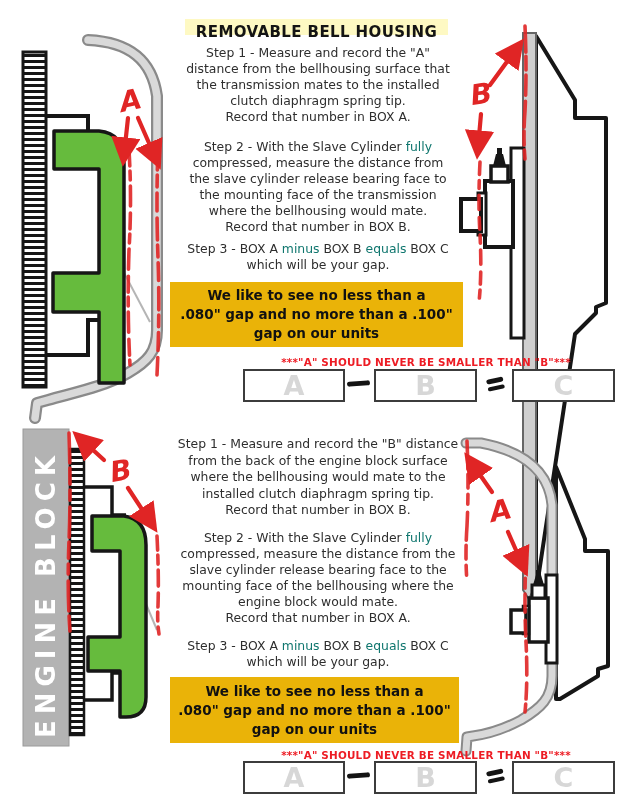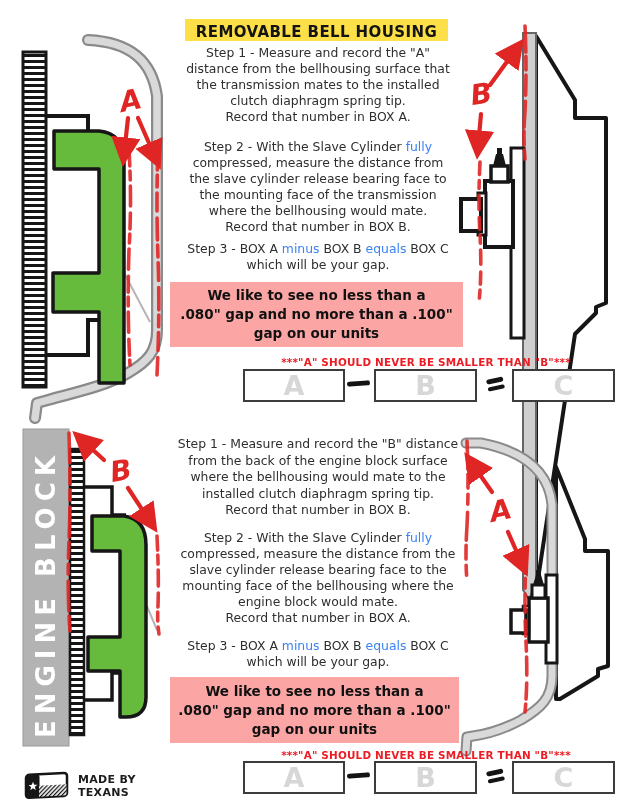--- a/index.html
+++ b/index.html
@@ -1,25 +1,25 @@
 <!DOCTYPE html>
 <html><head>
 <meta charset="utf-8">
 <style>
   html,body{margin:0;padding:0;background:#ffffff;}
   .canvas{position:relative;width:630px;height:810px;background:#ffffff;overflow:hidden;
           font-family:"DejaVu Sans",sans-serif;color:#2d2d2d;}
   svg.layer{position:absolute;left:0;top:0;}
   .abs{position:absolute;}
-  .title-bar{background:#fde047;color:#141414;font-weight:bold;text-align:center;
-             font-size:15px;letter-spacing:.4px;line-height:26px;height:22px;}
+  .title-bar{background:#fef9c3;color:#141414;font-weight:bold;text-align:center;
+             font-size:15px;letter-spacing:.4px;line-height:26px;height:16px;}
   .step{white-space:pre-line;text-align:center;font-weight:normal;font-size:12.4px;
         line-height:15.9px;color:#2e2e2e;margin:0;}
-  .red{color:#3b82f6;}
-  .gap-note{background:#fca5a5;color:#111;font-weight:bold;text-align:center;
+  .red{color:#0f766e;}
+  .gap-note{background:#eab308;color:#111;font-weight:bold;text-align:center;
             font-size:13.5px;line-height:19px;white-space:pre-line;
             display:flex;align-items:center;justify-content:center;}
   .warning{color:#ed1c24;font-weight:bold;font-size:10.4px;letter-spacing:.2px;
            text-align:center;white-space:nowrap;}
   .eqbox{border:2px solid #3c3c3c;background:#fff;display:flex;align-items:center;
          justify-content:center;font-weight:bold;font-size:27px;color:#d7d7d7;}
   .opwrap{display:flex;align-items:center;justify-content:center;}
   .op-minus{display:block;width:23px;height:5px;background:#141414;border-radius:3px;
             transform:rotate(-4deg);}
   .op-eq{display:flex;flex-direction:column;gap:3px;transform:rotate(-12deg);}
@@ -180,32 +180,14 @@
   </div>
   <div class="abs eqbox" style="left:374px;top:761px;width:99px;height:29px;">B</div>
   <div class="abs opwrap" style="left:480px;top:761px;width:30px;height:29px;">
     <span class="op-eq">
         <i></i>
         <i></i>
       </span>
   </div>
   <div class="abs eqbox" style="left:512px;top:761px;width:99px;height:29px;">C</div>
 
-  <div class="abs footer" style="left:24px;top:770px;">
-    <svg width="46" height="32" viewBox="0 0 46 32">
-      <g transform="skewY(-3) translate(1,4)">
-        <rect x="1" y="1" width="41" height="23" rx="3" fill="#ffffff" stroke="#161616" stroke-width="2.5"></rect>
-        <rect x="1.5" y="1.5" width="13" height="22" rx="2" fill="#161616"></rect>
-        <rect x="14" y="12.5" width="27.5" height="11" fill="url(#fh2)"></rect>
-        <path d="M8,8.2 l1.2,3 3.2,.2 -2.5,2 .8,3.1 -2.7,-1.8 -2.7,1.8 .8,-3.1 -2.5,-2 3.2,-.2 Z" fill="#ffffff"></path>
-      </g>
-      <defs>
-        <pattern id="fh2" patternUnits="userSpaceOnUse" width="3" height="3" patternTransform="rotate(45)">
-          <rect width="3" height="3" fill="#ffffff"></rect>
-          <rect width="1.3" height="3" fill="#161616"></rect>
-        </pattern>
-      </defs>
-    </svg>
-    <div class="footer-text">MADE BY
-TEXANS</div>
-  </div>
 
 </div>
 
 </body></html>

